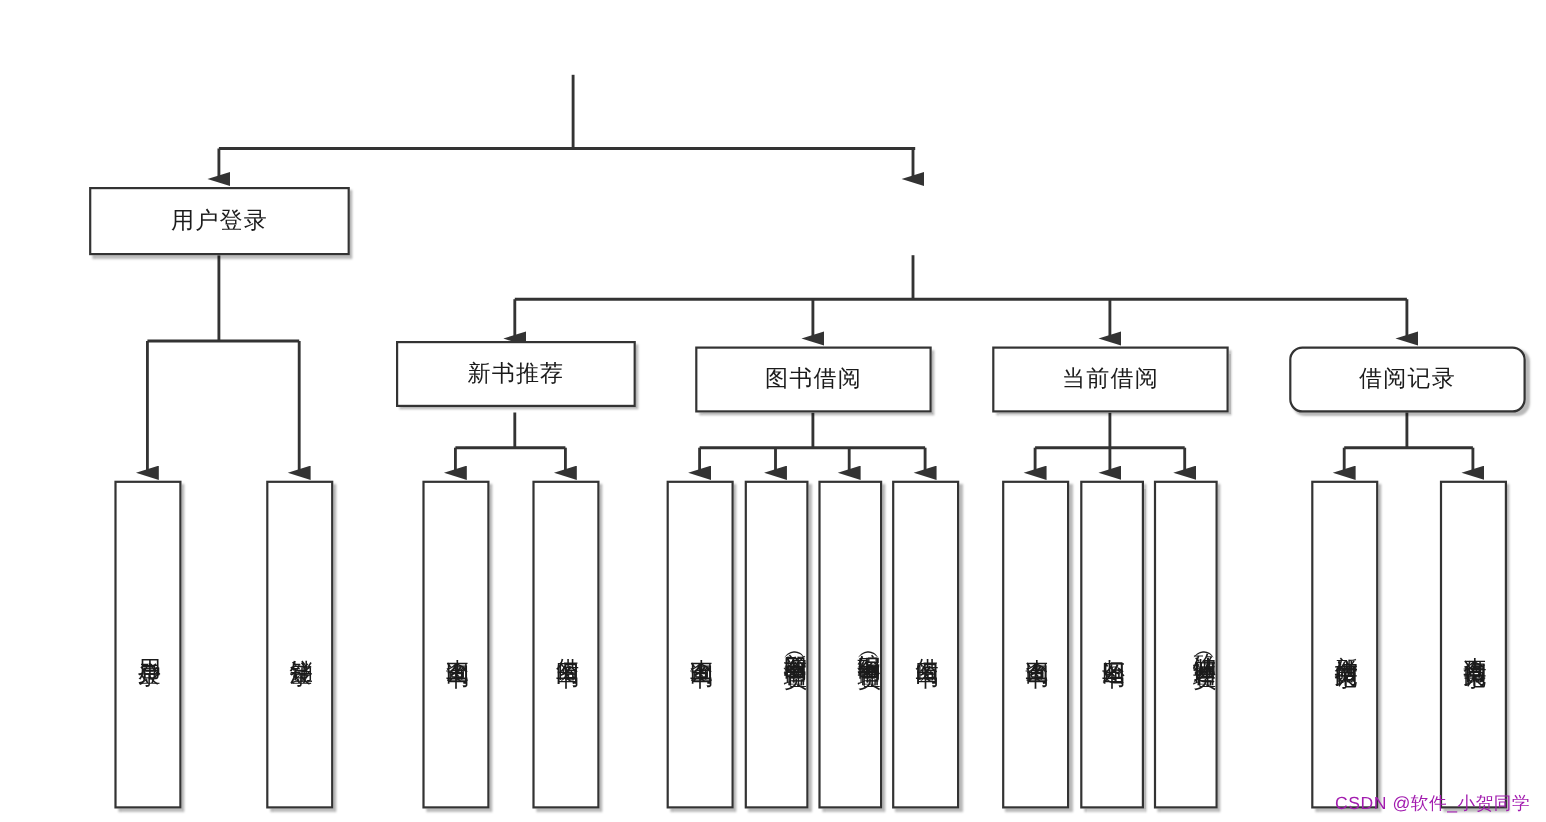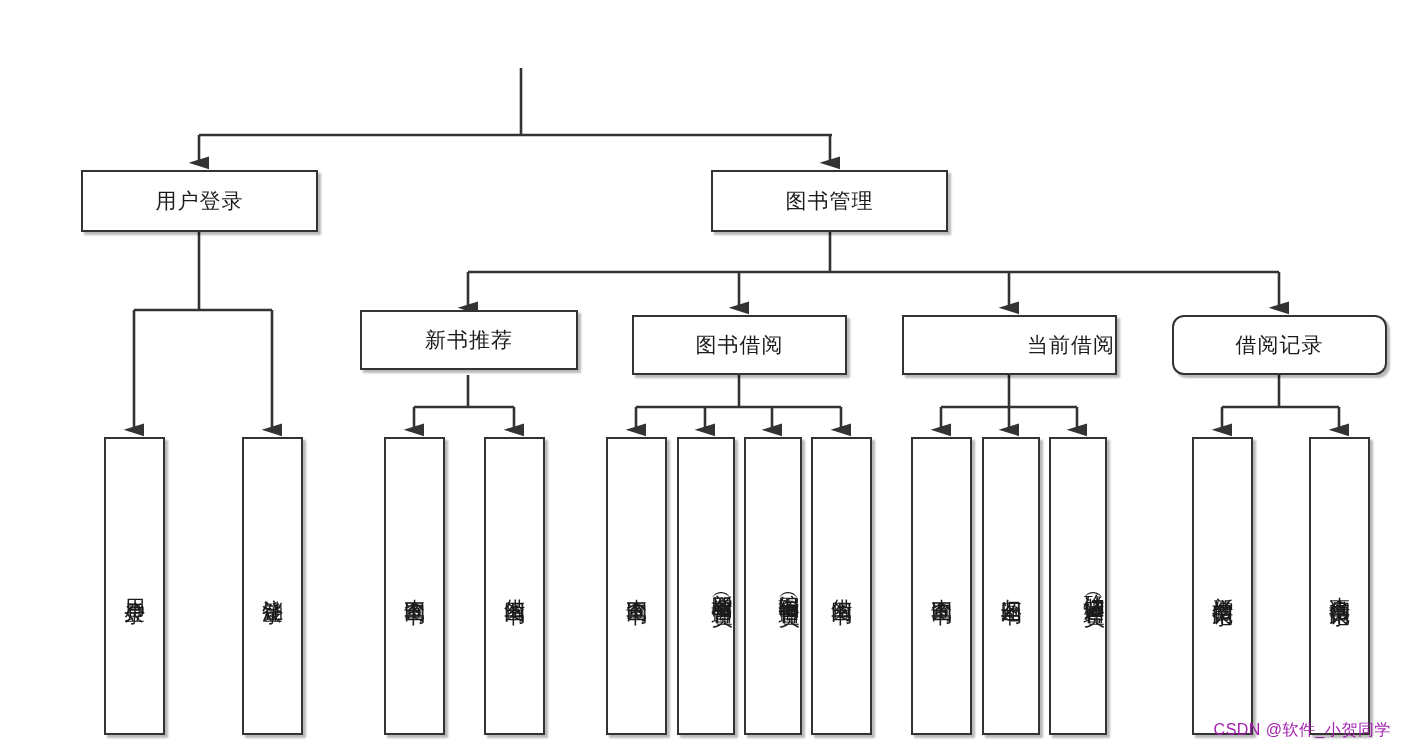--- a/index.html
+++ b/index.html
@@ -124,31 +124,28 @@
       <path d="M1222,407 L1339,407"></path>
       <path d="M1222,407 L1222,429" marker-end="url(#arrow)"></path>
       <path d="M1339,407 L1339,429" marker-end="url(#arrow)"></path>
     </g>
   </svg>
 
 
   <div class="node h" style="left:81px; top:170px; width:237px; height:62px;">
     <span class="lbl">用户登录</span>
   </div>
-  <div class="node h" style="left:711px; top:170px; width:237px; height:62px;">
-    <span class="lbl">图书管理</span>
-  </div>
 
   <div class="node h" style="left:360px; top:310px; width:218px; height:60px;">
     <span class="lbl">新书推荐</span>
   </div>
   <div class="node h" style="left:632px; top:315px; width:215px; height:60px;">
     <span class="lbl">图书借阅</span>
   </div>
-  <div class="node h" style="left:902px; top:315px; width:215px; height:60px;justify-content:flex-end;">
+  <div class="node h" style="left:902px; top:315px; width:215px; height:60px;">
     <span class="lbl">当前借阅</span>
   </div>
   <div class="node h" style="left:1172px; top:315px; width:215px; height:60px;border-radius:12px;">
     <span class="lbl">借阅记录</span>
   </div>
 
   <div class="node v" style="left:104px; top:437px; width:61px; height:298px;">
     <span class="lbl">用户登录</span>
   </div>
   <div class="node v" style="left:242px; top:437px; width:61px; height:298px;">

